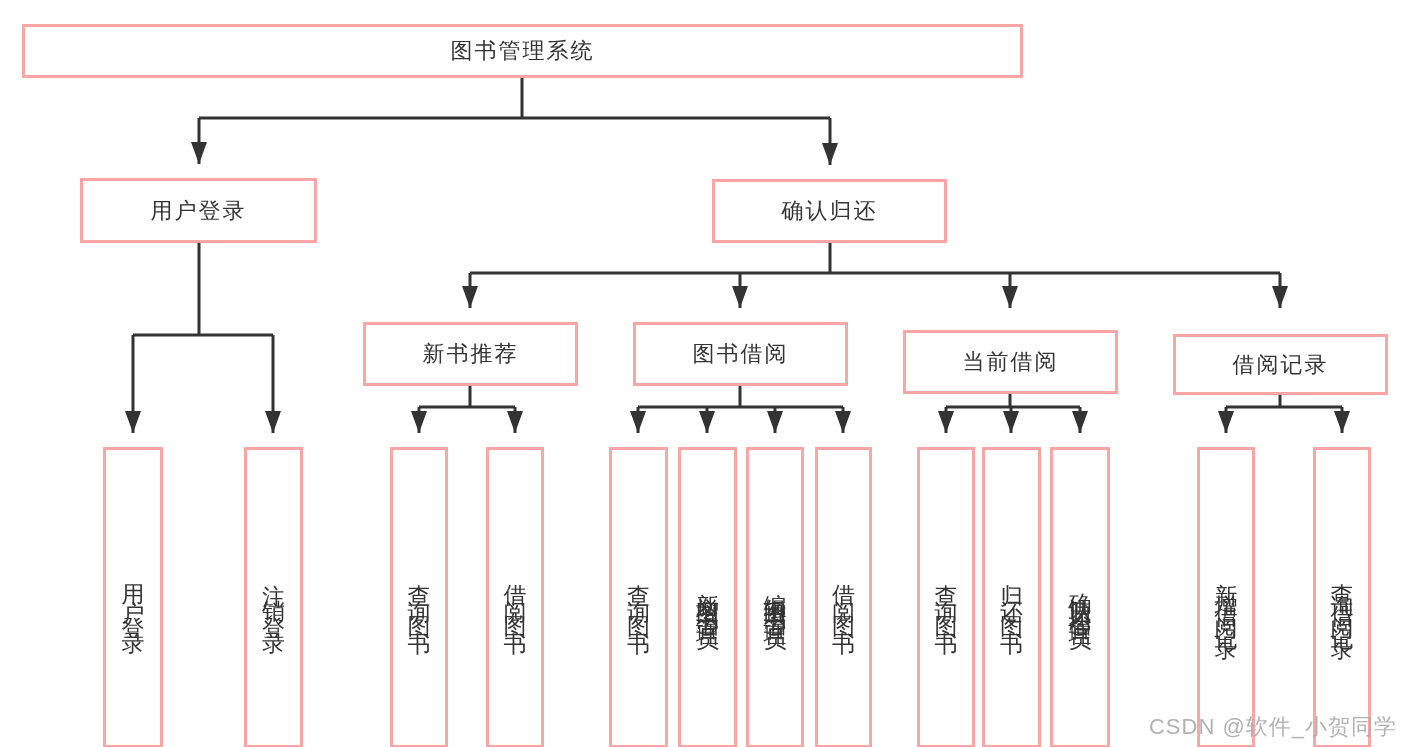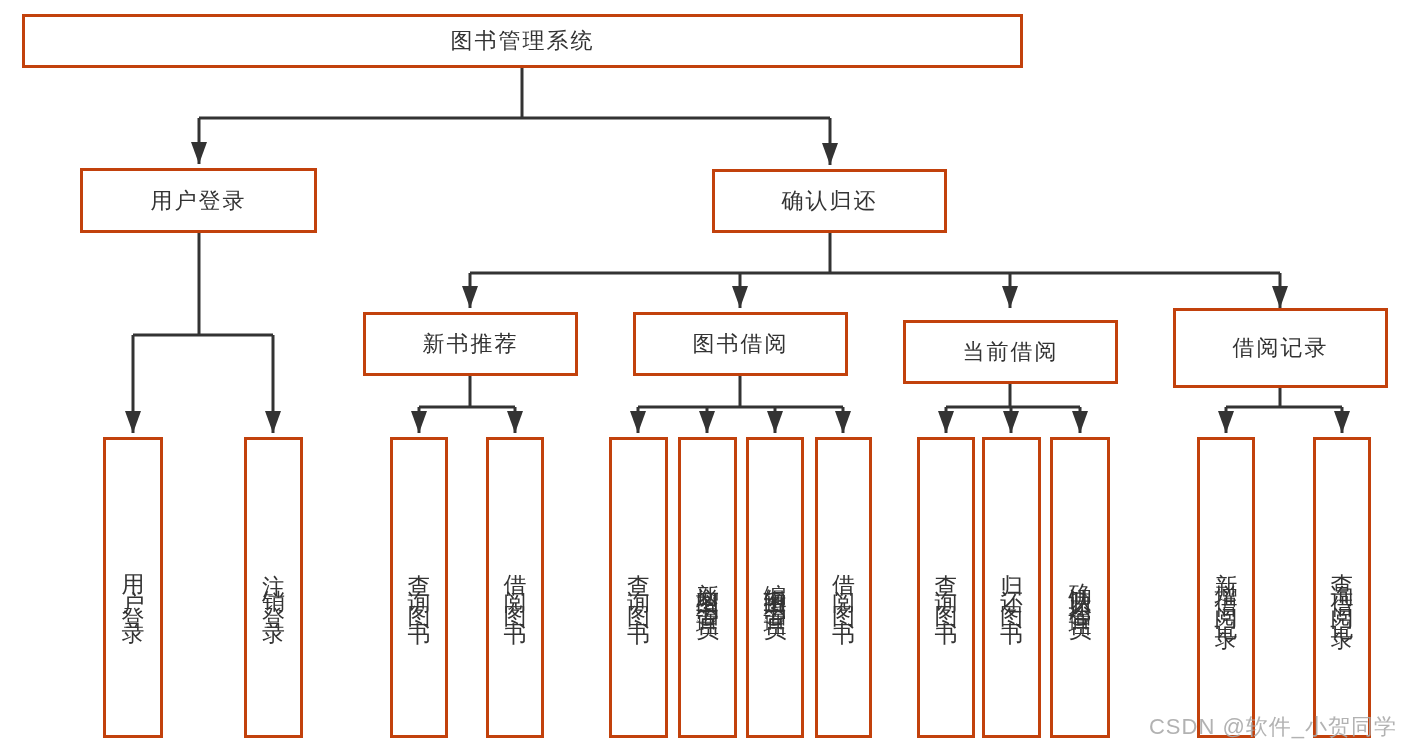--- a/index.html
+++ b/index.html
@@ -13,26 +13,27 @@
   }
   #connectors {
     position: absolute;
     left: 0; top: 0;
     width: 1405px; height: 747px;
     pointer-events: none;
   }
   .node {
     position: absolute;
     box-sizing: border-box;
-    border: 3px solid #c2410c;
+    border: 3px solid #fca5a5;
     background: #ffffff;
     display: flex;
     align-items: center;
     justify-content: center;
     color: #333333;
+    margin-top: 10px;
   }
   .h-node span {
     font-size: 22px;
     letter-spacing: 2px;
     white-space: nowrap;
   }
   .v-node span {
     writing-mode: vertical-rl;
     text-orientation: mixed;
     font-size: 23px;
@@ -122,21 +123,21 @@
 
   <div class="node h-node" style="left:363px; top:312px; width:215px; height:64px;">
     <span>新书推荐</span>
   </div>
   <div class="node h-node" style="left:633px; top:312px; width:215px; height:64px;">
     <span>图书借阅</span>
   </div>
   <div class="node h-node" style="left:903px; top:320px; width:215px; height:64px;">
     <span>当前借阅</span>
   </div>
-  <div class="node h-node" style="left:1173px; top:308px; width:215px; height:80px;">
+  <div class="node h-node" style="left:1173px; top:324px; width:215px; height:61px;">
     <span>借阅记录</span>
   </div>
 
   <div class="node v-node v4" style="left:103px; top:437px; width:60px; height:301px;">
     <span>用户登录</span>
   </div>
   <div class="node v-node v4" style="left:244px; top:437px; width:59px; height:301px;">
     <span>注销登录</span>
   </div>
 

